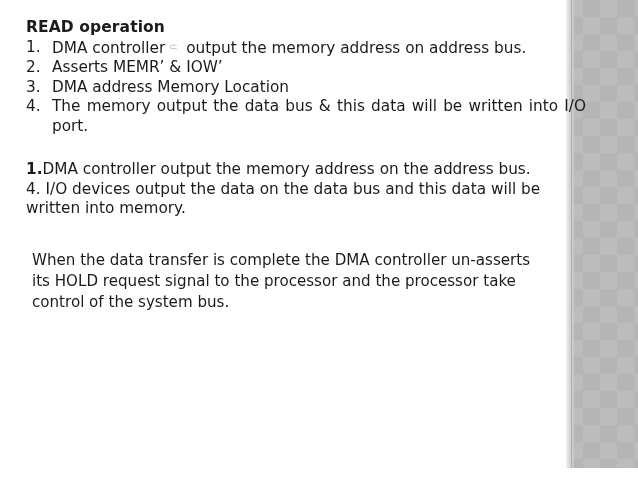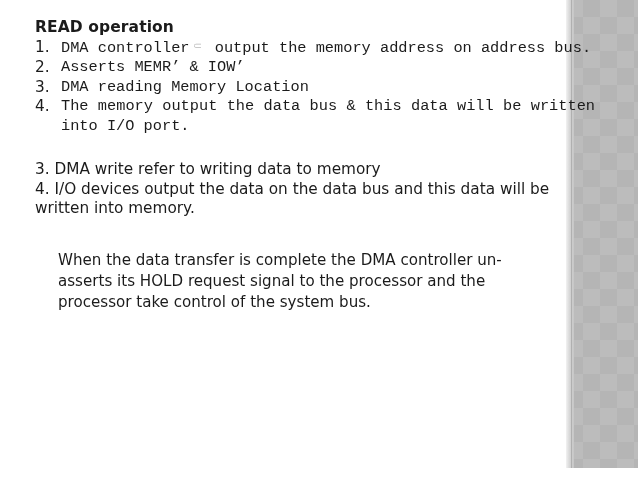--- a/index.html
+++ b/index.html
@@ -56,21 +56,21 @@
     left: 5px;
     width: 1px;
     height: 100%;
     background: #b0b0b0;
   }
 
   
   .content {
     position: absolute;
     top: 0;
-    left: 16px;
+    left: 7px;
     width: 585px;
     height: 478px;
     padding: 18px 0 0 19px;
     box-sizing: border-box;
     color: #1b1b1b;
   }
 
   .section-title {
     font-size: 15.5px;
     font-weight: bold;
@@ -91,21 +91,20 @@
     margin: 0;
   }
   .num-list .marker {
     flex: 0 0 auto;
     width: 26px;
     text-align: left;
   }
   .num-list .li-text {
     flex: 1 1 auto;
     padding-right: 6px;
-    font-family: Liberation Mono, monospace;
   }
   .li-text.justify {
     text-align: justify;
     text-align-last: left;
   }
 
   .faint-glyph {
     color: #b9b9b9;
     font-size: 12px;
     vertical-align: 2px;
@@ -129,21 +128,21 @@
   }
   .plain-list li .bold-marker {
     font-weight: bold;
   }
 
   .closing-block {
     margin: 31px 0 0 6px;
     width: 520px;
   }
   .closing-block p {
-    margin: 17px;
+    margin: 0;
     font-size: 15.1px;
     line-height: 21px;
     color: #1b1b1b;
   }
   .bottom-white {
     position: absolute;
     left: 566px;
     top: 468px;
     width: 72px;
     height: 10px;
@@ -170,33 +169,33 @@
       <li>
         <span class="marker">1.</span>
         <span class="li-text"><span>DMA controller</span><span class="faint-glyph">⸦</span> <span>output the memory address on address bus.</span></span>
       </li>
       <li>
         <span class="marker">2.</span>
         <span class="li-text">Asserts MEMR’ &amp; IOW’</span>
       </li>
       <li>
         <span class="marker">3.</span>
-        <span class="li-text">DMA reading Memory Location</span>
+        <span class="li-text">DMA address Memory Location</span>
       </li>
       <li>
         <span class="marker">4.</span>
         <span class="li-text justify">The memory output the data bus &amp; this data will be written into I/O port.</span>
       </li>
     </ol>
 
     <div class="gap-between"></div>
 
 
     <ul class="plain-list">
-      <li><span>3.</span> <span>DMA write refer to writing data to memory</span></li>
+      <li><span class="bold-marker">1.</span><span>DMA controller output the memory address on the address bus.</span></li>
       <li><span>4.</span> <span>I/O devices output the data on the data bus and this data will be written into memory.</span></li>
     </ul>
 
     <div class="closing-block">
       <p>When the data transfer is complete the DMA controller un-asserts its HOLD request signal to the processor and the processor take control of the system bus.</p>
     </div>
 
   </div>
 </div>
 

